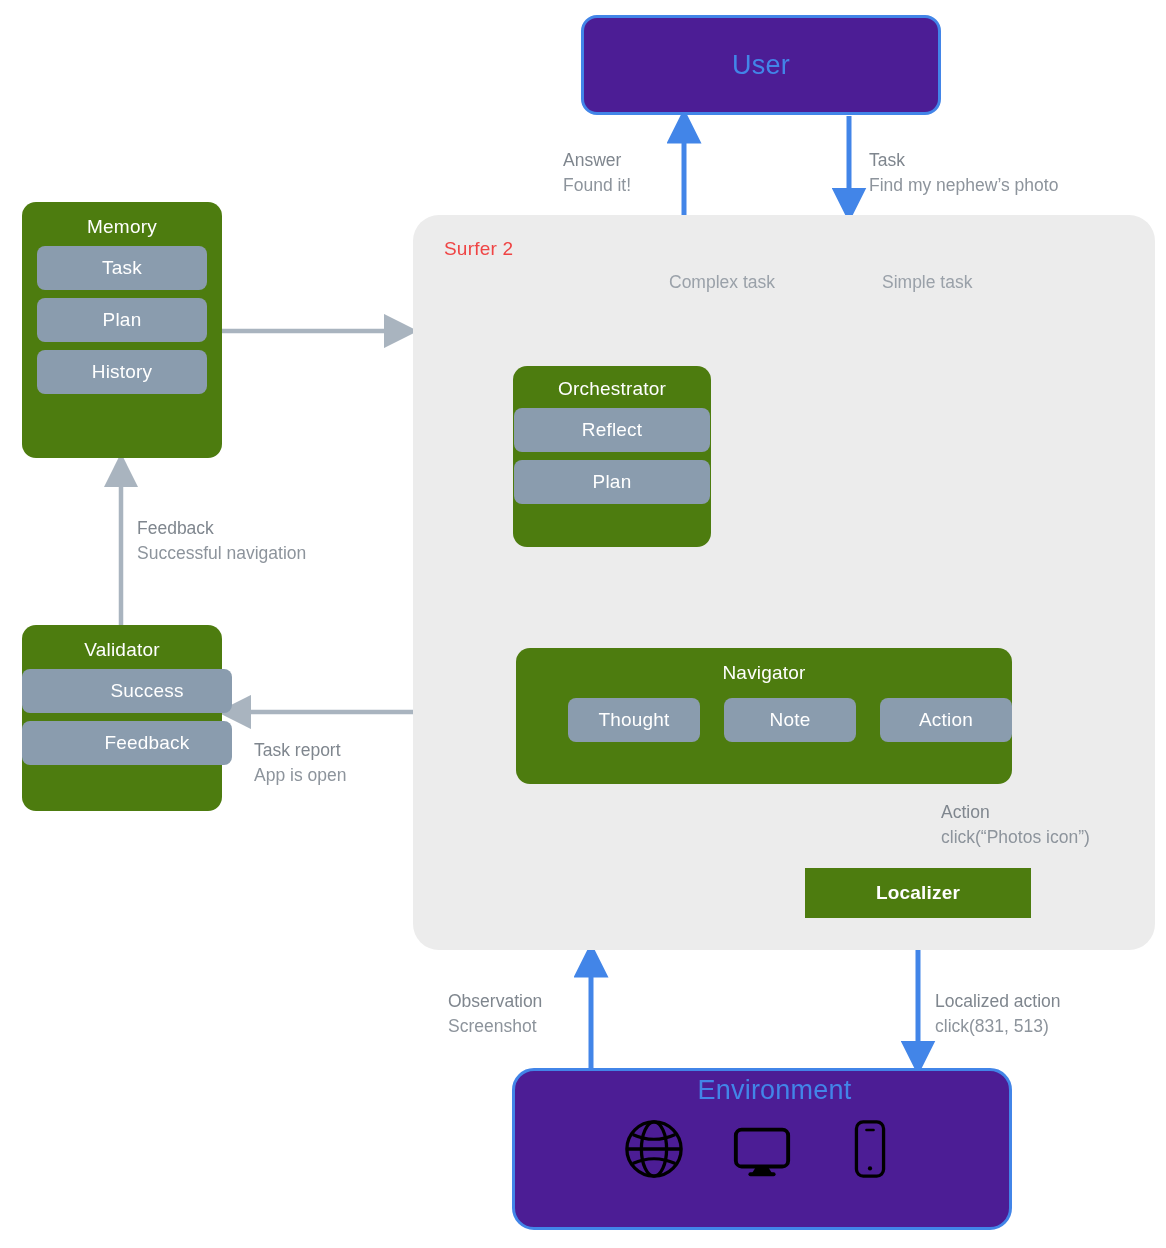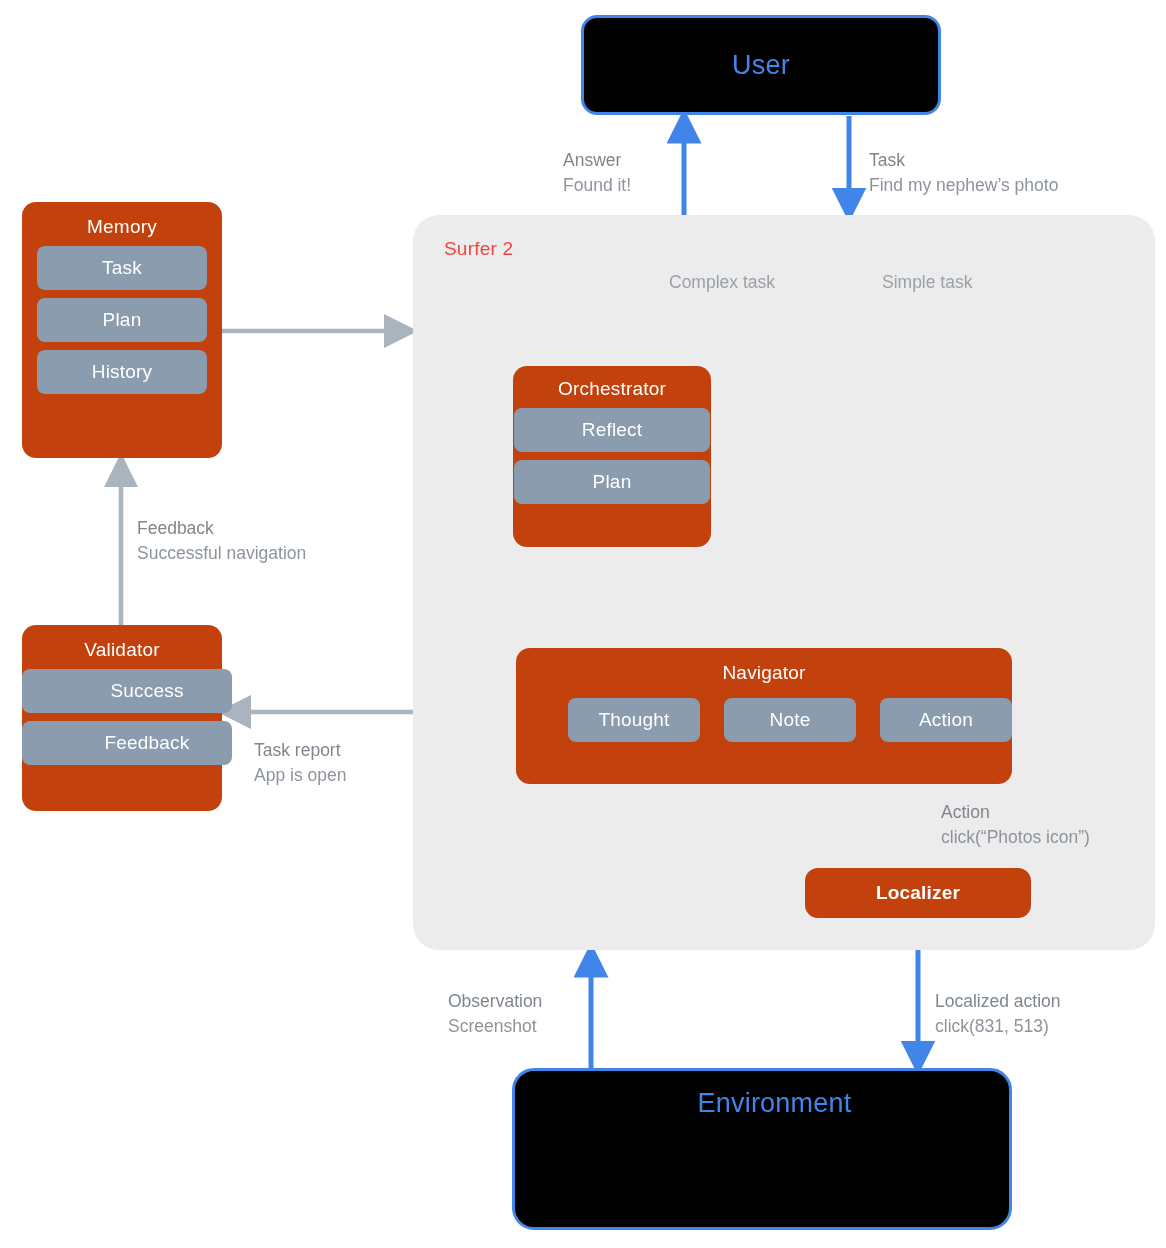--- a/index.html
+++ b/index.html
@@ -42,21 +42,21 @@
     left: 444px;
     top: 238px;
     font-size: 19px;
     color: #ef4444;
     letter-spacing: 0.2px;
   }
 
   
   .blue-box {
     position: absolute;
-    background: #000000;
+    background: #4c1d95;
     border: 3px solid #4285e8;
     border-radius: 16px;
     box-sizing: border-box;
   }
   .blue-box-title {
     color: #4285e8;
     font-size: 27px;
     text-align: center;
     letter-spacing: 0.2px;
   }
@@ -71,36 +71,36 @@
     justify-content: center;
   }
   #environment-box {
     left: 512px;
     top: 1068px;
     width: 500px;
     height: 162px;
     border-radius: 22px;
   }
   #environment-box .blue-box-title {
-    margin-top: 17px;
+    margin-top: 4px;
     padding-left: 25px;
   }
   .env-icons {
     display: flex;
     align-items: center;
     justify-content: center;
     gap: 46px;
     margin-top: 12px;
   }
   .env-icons svg { display: block; }
 
   
   .module {
     position: absolute;
-    background: #c2410c;
+    background: #4d7c0f;
     border-radius: 14px;
     box-sizing: border-box;
   }
   .module-title {
     color: #ffffff;
     font-size: 19px;
     text-align: center;
     letter-spacing: 0.2px;
   }
   .chip {
@@ -137,21 +137,21 @@
   .nav-chip-row .chip { width: 132px; height: 44px; }
 
   #localizer-box {
     left: 805px;
     top: 868px;
     width: 226px;
     height: 50px;
     display: flex;
     align-items: center;
     justify-content: center;
-    border-radius: 13px;
+    border-radius: 0;
   }
   #localizer-box .module-title { font-weight: bold; }
 
   
   .edge-label {
     position: absolute;
     font-size: 17.5px;
     line-height: 25px;
     color: #8d949c;
     white-space: nowrap;

